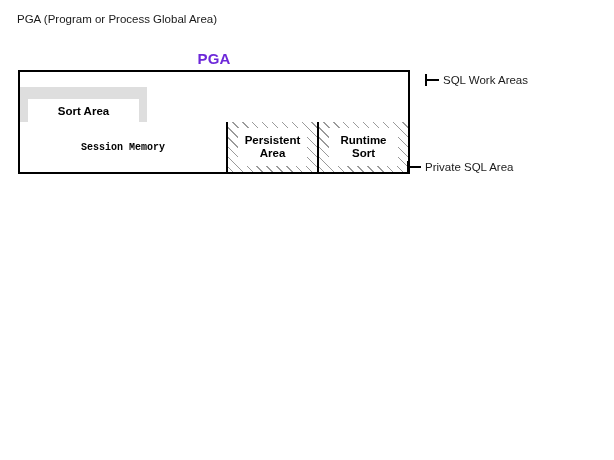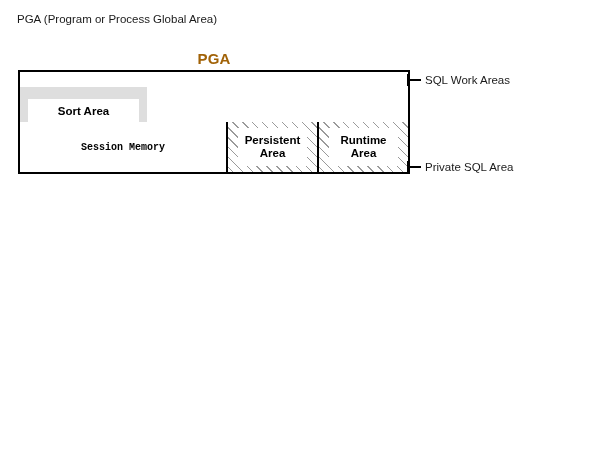--- a/index.html
+++ b/index.html
@@ -39,21 +39,21 @@
   
   #pga-heading {
     position: absolute;
     left: 18px;
     top: 50px;
     width: 392px;
     text-align: center;
     font-size: 15px;
     font-weight: bold;
     letter-spacing: 0.2px;
-    color: #a16207;
+    color: #6d28d9;
   }
 
   
   #pga-frame {
     position: absolute;
     left: 18px;
     top: 70px;
     width: 392px;
     height: 104px;
     box-sizing: border-box;
@@ -149,21 +149,21 @@
     height: 2px;
     background: #000000;
     flex: 0 0 auto;
   }
   .callout-text {
     font-size: 11.5px;
     color: #1a1a1a;
     white-space: nowrap;
     padding-left: 4px;
   }
-  #callout-sql-work-areas { left: 407px; top: 74px; }
+  #callout-sql-work-areas { left: 425px; top: 74px; }
   #callout-private-sql-area { left: 407px; top: 161px; }
 </style>
 </head>
 <body>
 
 <div id="diagram">
 
   <div id="page-caption">PGA (Program or Process Global Area)</div>
 
   <div id="pga-heading">PGA</div>
@@ -185,21 +185,21 @@
         <div class="plain-label">Session Memory</div>
       </div>
 
       <div class="pga-cell fill-hatch" style="width:91px;">
         <div class="label-plate plate-inner">Persistent
 Area</div>
       </div>
 
       <div class="pga-cell fill-hatch" style="width:91px;">
         <div class="label-plate plate-inner">Runtime
-Area</div>
+Sort</div>
       </div>
     </div>
 
   </div>
 
   <div class="callout" id="callout-sql-work-areas">
     <span class="callout-tick"></span>
     <span class="callout-line"></span>
     <span class="callout-text">SQL Work Areas</span>
   </div>

